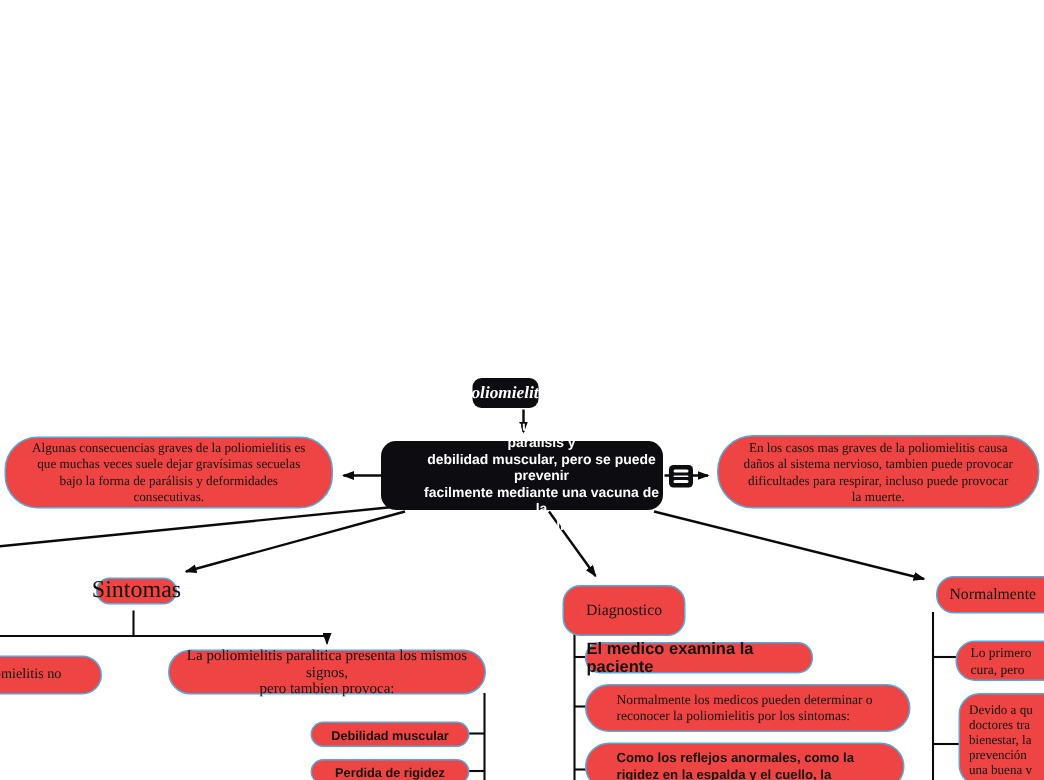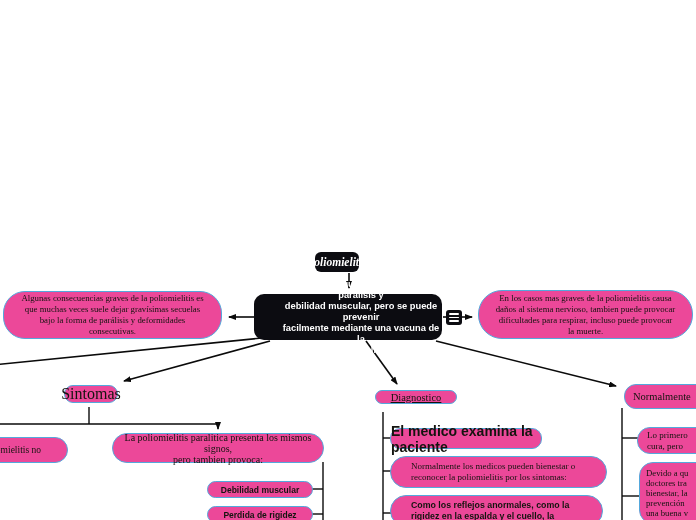--- a/index.html
+++ b/index.html
@@ -9,21 +9,21 @@
   .canvas{
     position:relative;width:696px;height:520px;overflow:hidden;
     background:var(--background);
     font-family:"Liberation Serif", serif;
   }
   .edges{position:absolute;left:0;top:0;width:696px;height:520px;}
   .edge{stroke:var(--line-color);stroke-width:1.6;fill:none;}
   .edge.thin{stroke-width:1.4;}
   #ah path{fill:var(--line-color);}
   .node{
-    position:absolute;box-sizing:border-box;background:#ec4899;
+    position:absolute;box-sizing:border-box;background:#ef4444;
     border:1.5px solid var(--accent);
     display:flex;align-items:center;justify-content:center;
     color:#14140f;
   }
   .dark{background:var(--node-fill);border:none;color:#ffffff;}
   .serif{font-family:"Liberation Serif", serif;}
   .pre{white-space:pre-line;text-align:center;}
   .prel{white-space:pre-line;text-align:left;}
   
   .n-root{left:315px;top:252px;width:44px;height:20px;border-radius:6px;
@@ -35,35 +35,35 @@
   .n-bubble-left{left:3px;top:291px;width:219px;height:48px;border-radius:22px;
     font-size:8.8px;line-height:11px;}
   .n-bubble-right{left:478px;top:290px;width:215px;height:49px;border-radius:24px;
     font-size:8.8px;line-height:11px;}
   
   .note{position:absolute;left:446px;top:310px;width:16px;height:15px;background:var(--node-fill);
     border-radius:3px;display:flex;flex-direction:column;justify-content:center;gap:2px;align-items:center;}
   .note span{display:block;width:10px;height:1.6px;background:#fff;border-radius:1px;}
   
   .n-sintomas{left:64px;top:385px;width:54px;height:18px;border-radius:11px;font-size:16px;}
-  .n-diagnostico{left:375px;top:390px;width:82px;height:14px;border-radius:12px;font-size:10.5px;text-decoration:underline;}
+  .n-diagnostico{left:375px;top:390px;width:82px;height:34px;border-radius:12px;font-size:10.5px;}
   .n-tratamiento{left:624px;top:384px;width:88px;height:25px;border-radius:12px;font-size:10.5px;
     justify-content:flex-start;padding-left:8px;}
   
   .n-clipped-left{left:-122px;top:437px;width:190px;height:26px;border-radius:13px;
     font-size:9.5px;justify-content:flex-end;padding-right:26px;}
   .n-paralitica{left:112px;top:433px;width:212px;height:30px;border-radius:15px;
     font-size:10px;line-height:11px;}
   .n-debilidad{left:207px;top:481px;width:106px;height:17px;border-radius:9px;
     font-family:"Liberation Sans",sans-serif;font-weight:bold;font-size:8.5px;justify-content:center;}
   .n-perdida{left:207px;top:506px;width:106px;height:17px;border-radius:9px;
     font-family:"Liberation Sans",sans-serif;font-weight:bold;font-size:8.5px;}
   
   .n-dchild1{left:390px;top:428px;width:152px;height:21px;border-radius:10px;
-    font-family:"Liberation Sans",sans-serif;font-weight:bold;font-size:14px;}
+    font-family:"Liberation Sans",sans-serif;font-weight:bold;font-size:11px;}
   .n-dchild2{left:390px;top:456px;width:217px;height:32px;border-radius:16px;
     font-size:9px;line-height:11.5px;justify-content:flex-start;padding-left:20px;}
   .n-dchild3{left:390px;top:495px;width:213px;height:32px;border-radius:16px;
     font-family:"Liberation Sans",sans-serif;font-weight:bold;font-size:8.8px;line-height:11px;
     justify-content:flex-start;padding-left:20px;}
   
   .n-tchild1{left:637px;top:427px;width:120px;height:27px;border-radius:13px;
     font-size:9px;line-height:10.5px;justify-content:flex-start;padding-left:9px;}
   .n-tchild2{left:639px;top:462px;width:120px;height:62px;border-radius:14px;
     font-size:8.7px;line-height:10px;justify-content:flex-start;padding-left:6px;}
@@ -140,21 +140,21 @@
   <div class="node serif pre n-paralitica">La poliomielitis paralitica presenta los mismos signos,
 pero tambien provoca:</div>
   <div class="node n-debilidad">
     <span>Debilidad muscular</span>
   </div>
   <div class="node n-perdida">
     <span>Perdida de rigidez</span>
   </div>
 
   <div class="node n-dchild1">El medico examina la paciente</div>
-  <div class="node prel n-dchild2">Normalmente los medicos pueden bienestar o
+  <div class="node prel n-dchild2">Normalmente los medicos pueden determinar o
 reconocer la poliomielitis por los sintomas:</div>
   <div class="node prel n-dchild3">Como los reflejos anormales, como la
 rigidez en la  espalda y el cuello, la</div>
 
   <div class="node serif prel n-tchild1">Lo primero
 cura, pero</div>
   <div class="node serif prel n-tchild2">Devido a qu
 doctores tra
 bienestar, la
 prevención

